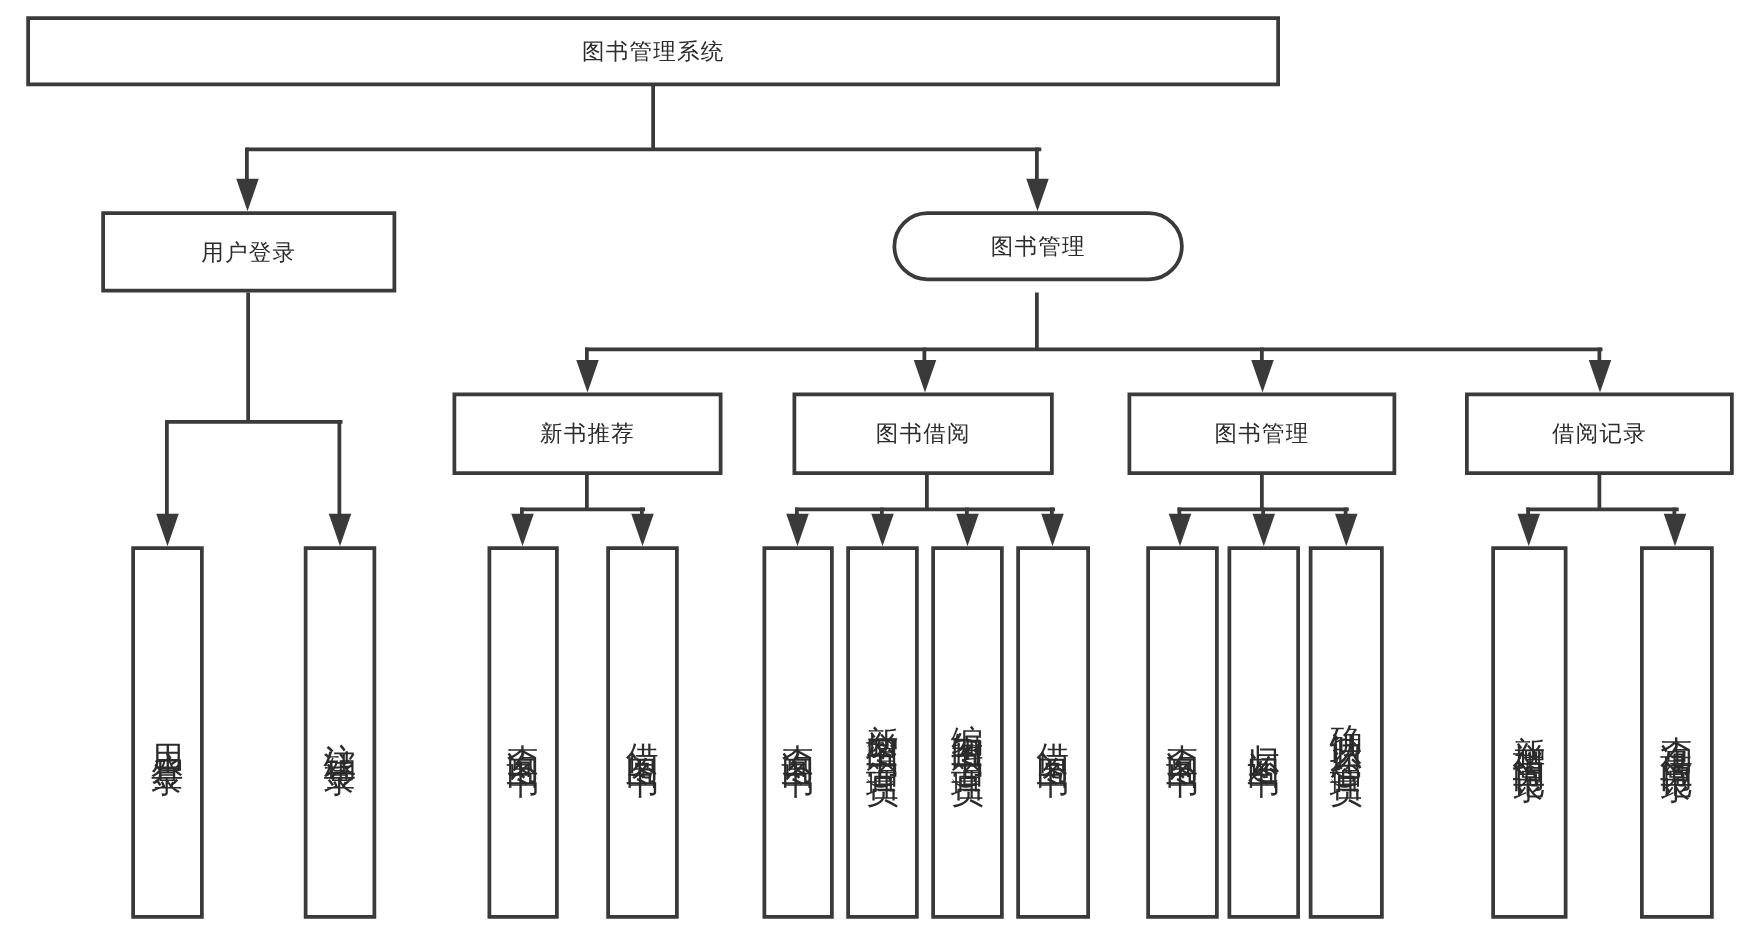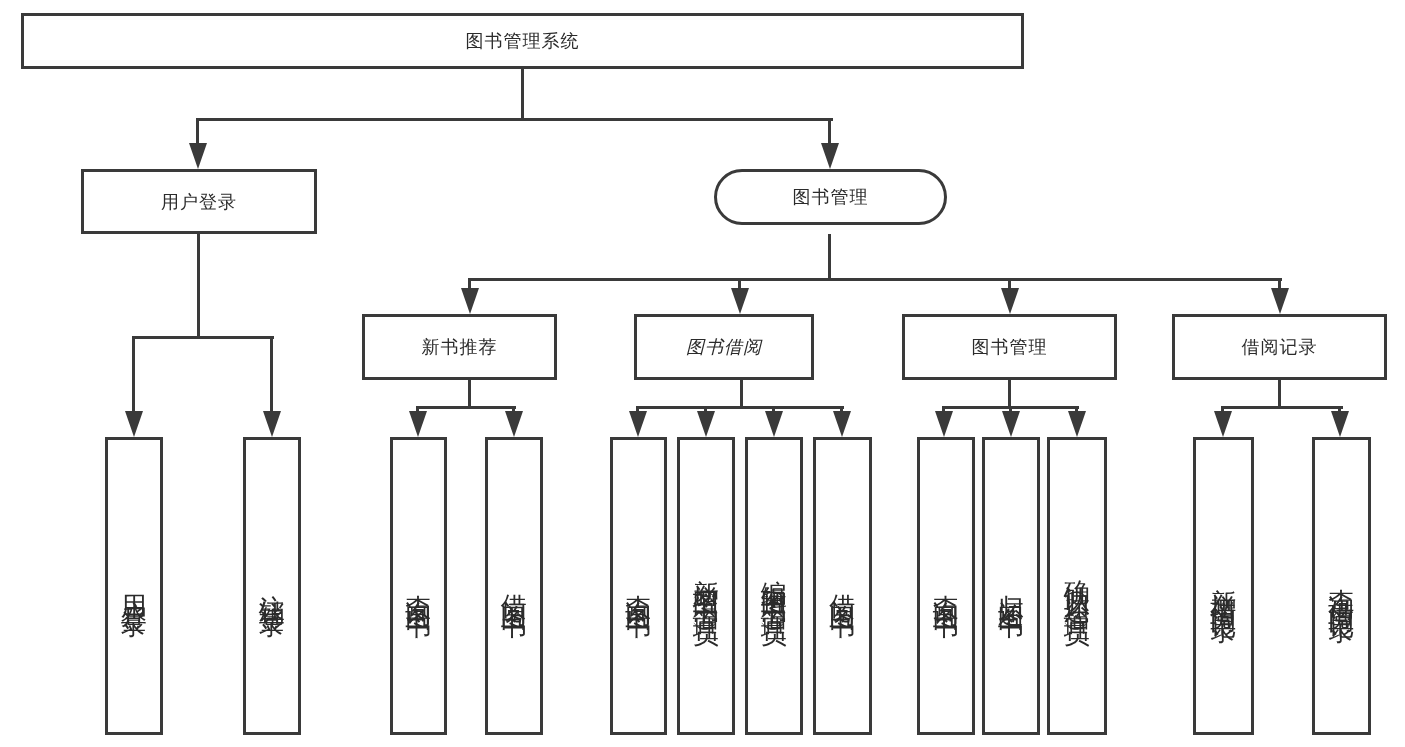--- a/index.html
+++ b/index.html
@@ -62,24 +62,24 @@
   <div class="line" style="left:468px;top:278px;width:814px;height:3px;"></div>
   <div class="line" style="left:468px;top:278px;width:3px;height:12px;"></div>
   <div class="arrow" style="left:461px;top:288px;"></div>
   <div class="line" style="left:738px;top:278px;width:3px;height:12px;"></div>
   <div class="arrow" style="left:731px;top:288px;"></div>
   <div class="line" style="left:1008px;top:278px;width:3px;height:12px;"></div>
   <div class="arrow" style="left:1001px;top:288px;"></div>
   <div class="line" style="left:1278px;top:278px;width:3px;height:12px;"></div>
   <div class="arrow" style="left:1271px;top:288px;"></div>
 
-  <div class="box" style="left:362px;top:314px;width:195px;height:66px;">
+  <div class="box" style="left:362px;top:314px;width:216px;height:66px;">
     <span class="hlabel">新书推荐</span>
   </div>
-  <div class="box" style="left:634px;top:314px;width:180px;height:66px;font-style:italic;">
+  <div class="box" style="left:634px;top:314px;width:209px;height:66px;">
     <span class="hlabel">图书借阅</span>
   </div>
   <div class="box" style="left:902px;top:314px;width:215px;height:66px;">
     <span class="hlabel">图书管理</span>
   </div>
   <div class="box" style="left:1172px;top:314px;width:215px;height:66px;">
     <span class="hlabel">借阅记录</span>
   </div>
 
   <div class="line" style="left:468px;top:380px;width:3px;height:28px;"></div>

